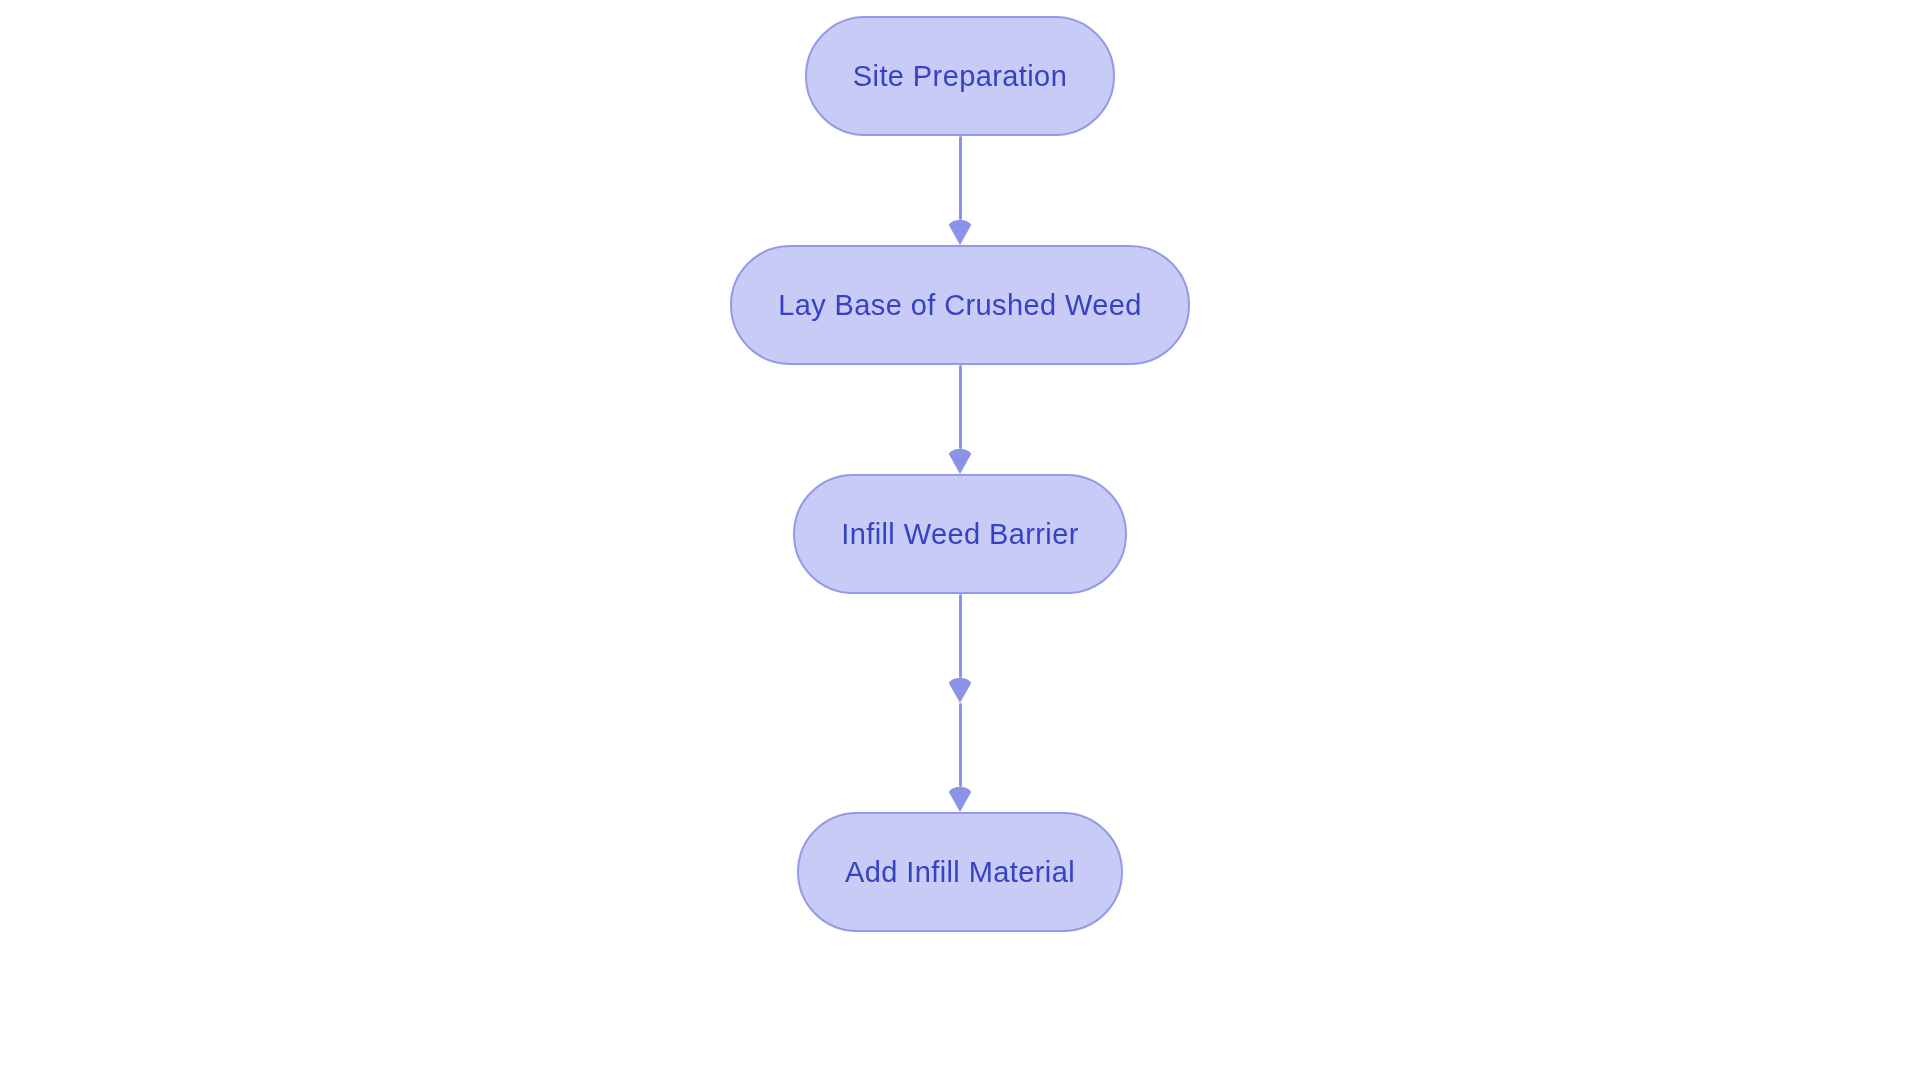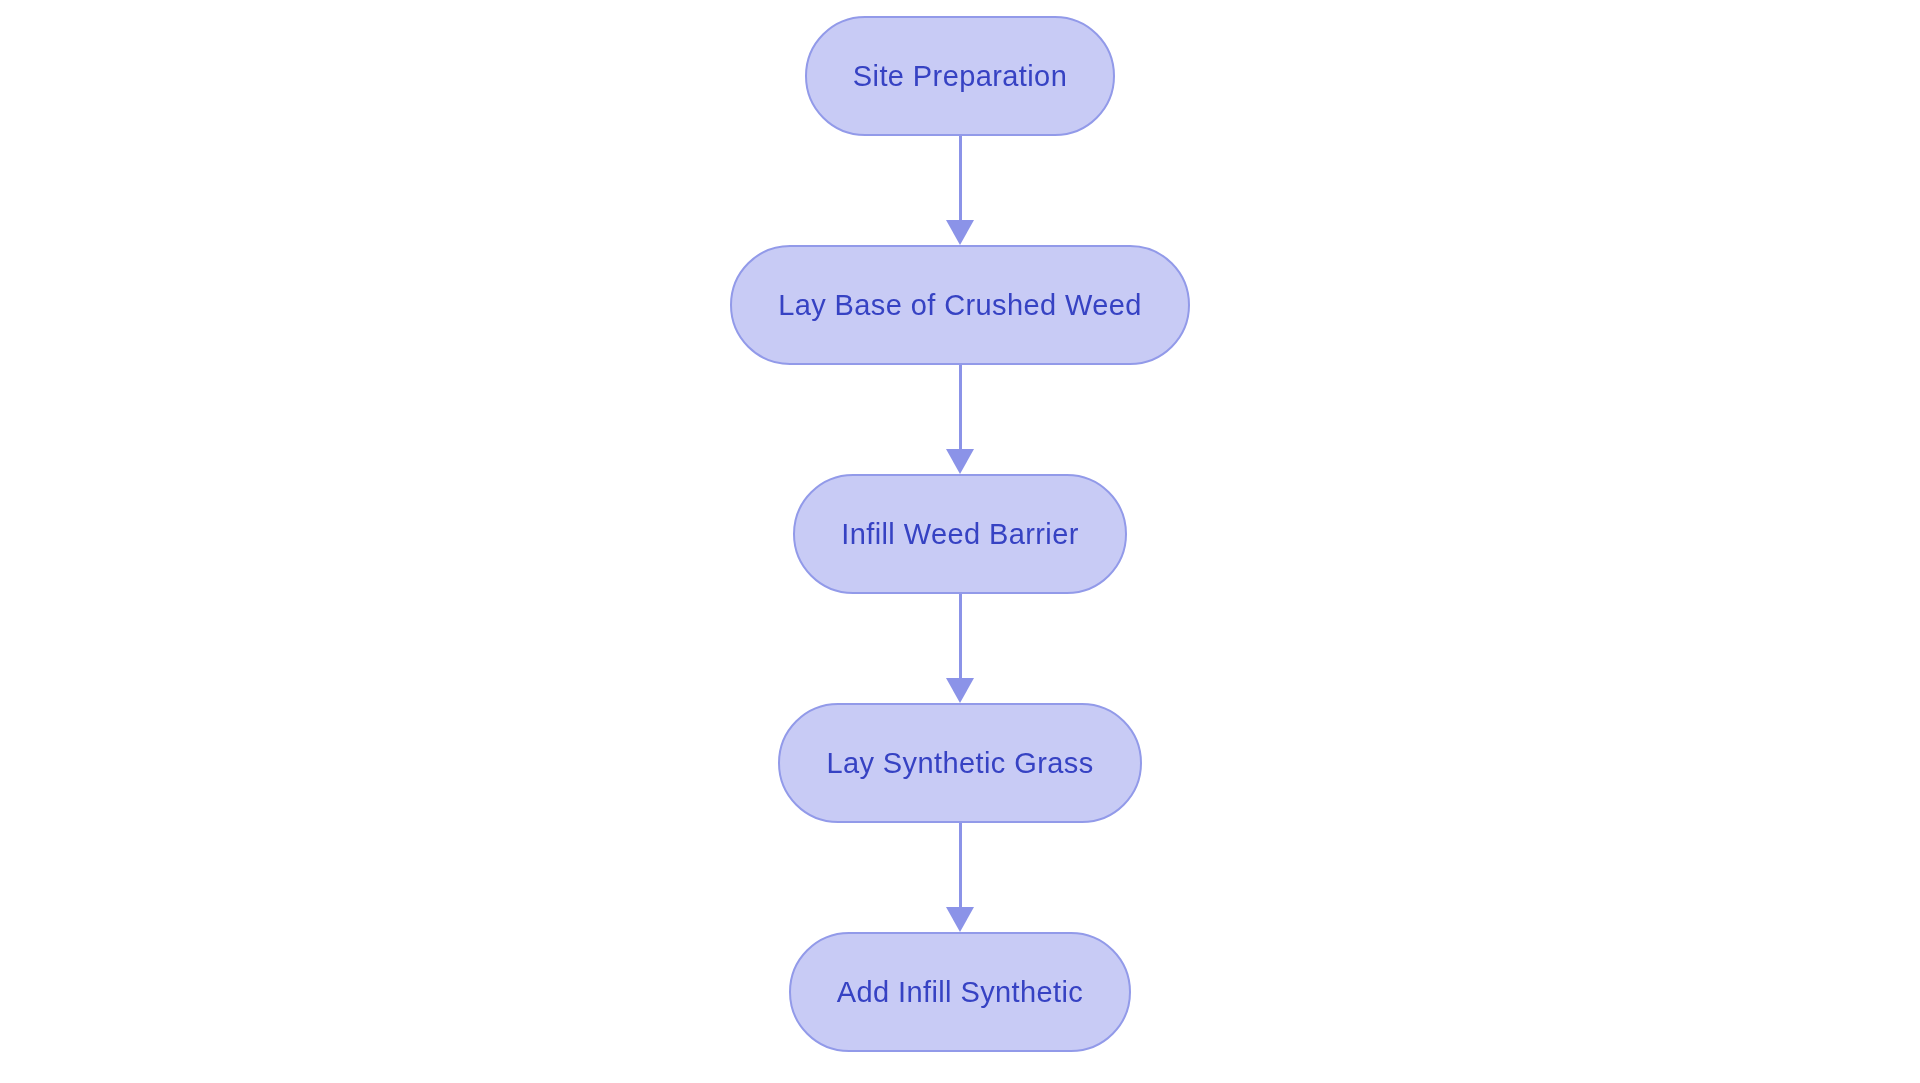--- a/index.html
+++ b/index.html
@@ -2,21 +2,21 @@
 <html style="--node-fill: #c8cbf5; --node-border: #929ae9; --node-text: #3642c3; --arrow: #8b93e8; --background: #ffffff;"><head>
 <meta charset="utf-8">
 <style>
   :root {
     --node-fill: #c8cbf5;
     --node-border: #929ae9;
     --node-text: #3642c3;
     --arrow: #8b93e8;
     --background: #ffffff;
   }
-  * { box-sizing: border-box; }
+  * { box-sizing: border-box; border-radius: 19px; }
   html, body {
     margin: 0;
     padding: 0;
   }
   body {
     font-family: "Liberation Sans", sans-serif;
     background: var(--background);
   }
   .canvas {
     position: relative;
@@ -95,27 +95,24 @@
 
     <div class="flow-node">
       <span>Infill Weed Barrier</span>
     </div>
 
     <div class="flow-arrow">
       <div class="arrow-line"></div>
       <div class="arrow-head"></div>
     </div>
 
-    <div class="flow-node">
-      <span>Lay Synthetic Grass</span>
-    </div>
 
     <div class="flow-arrow">
       <div class="arrow-line"></div>
       <div class="arrow-head"></div>
     </div>
 
     <div class="flow-node">
-      <span>Add Infill Synthetic</span>
+      <span>Add Infill Material</span>
     </div>
 
   </div>
 </div>
 
 </body></html>

